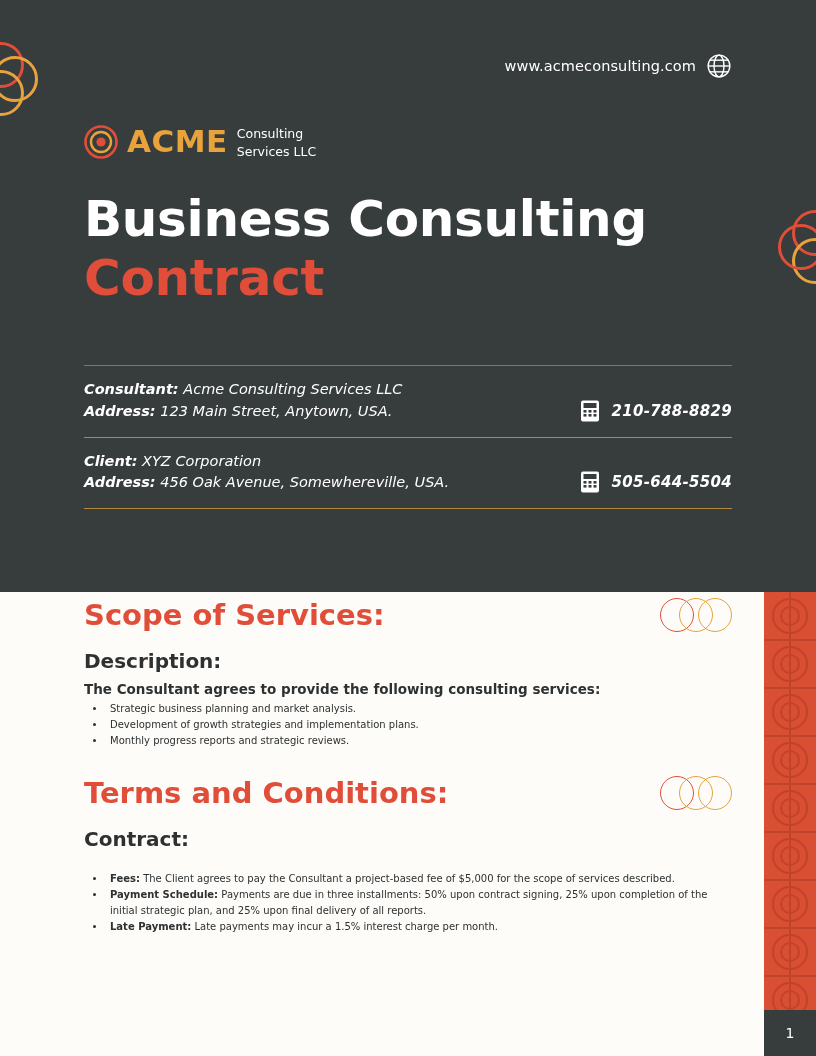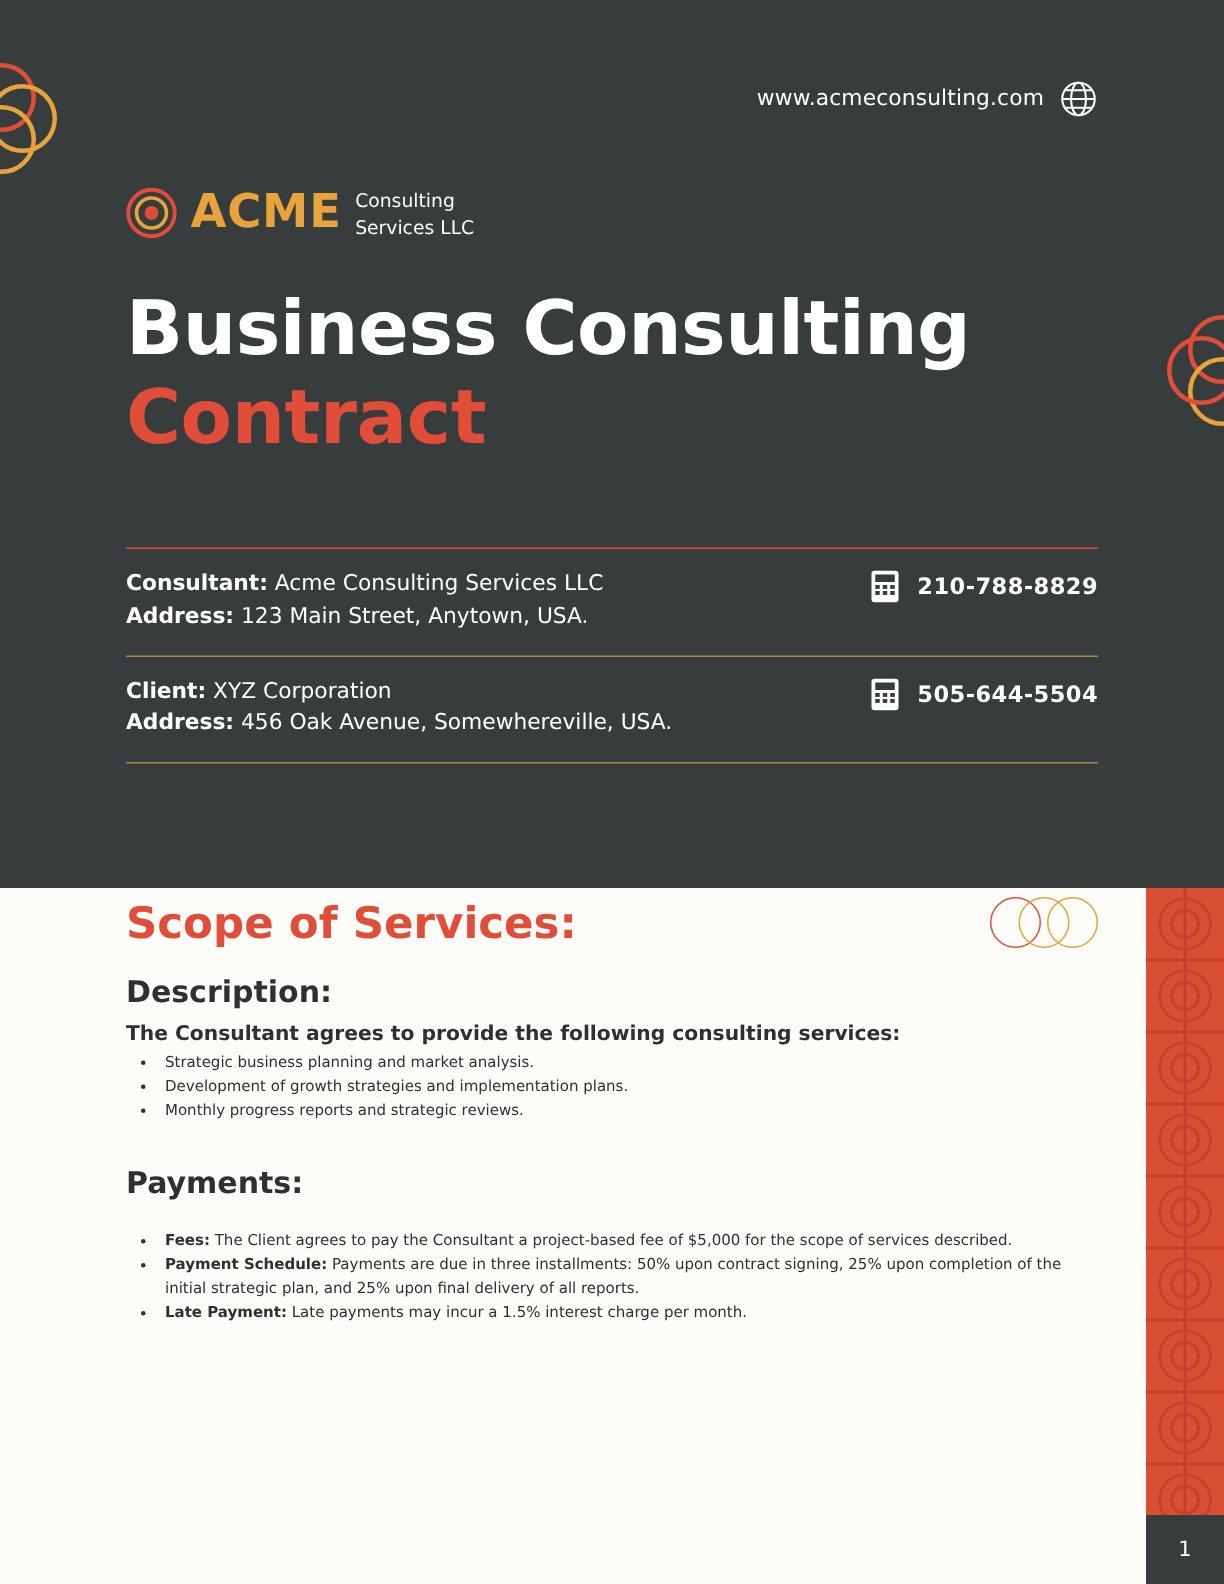--- a/index.html
+++ b/index.html
@@ -98,22 +98,23 @@
 
   
   .parties {
     position: absolute;
     left: 84px; top: 365px;
     width: 648px;
   }
   .rule { height: 1px; background: #b08a3e; width: 100%; }
   .rule.red { background: #e04e39; }
   .party-row {
-    display: flex; align-items: flex-start; justify-content: space-between;
+    display: flex; align-items: flex-end; justify-content: space-between;
     padding: 13px 0 14px 0;
+    font-style: italic;
   }
   .party-info { color: #ffffff; font-size: 14.5px; line-height: 1.5; }
   .party-info b { font-weight: bold; }
   .phone-wrap { display: flex; align-items: center; gap: 11px; }
   .phone-icon { width: 22px; height: 24px; display:block; }
   .phone-num {
     color: #ffffff; font-size: 15px; font-weight: bold; letter-spacing: .3px;
   }
 
   
@@ -326,21 +327,29 @@
           <li>
             <span>Development of growth strategies and implementation plans.</span>
           </li>
           <li>
             <span>Monthly progress reports and strategic reviews.</span>
           </li>
         </ul>
       </div>
 
       <div style="margin-top:26px;">
-        <div class="sub-title">Payments:</div>
+        <div class="sec-head-row">
+          <div class="sec-title">Terms and Conditions:</div>
+          <div class="tri-rings">
+            <div class="r" style="left:0;border-color:#e04e39;"></div>
+            <div class="r" style="left:19px;border-color:#e8a33d;"></div>
+            <div class="r" style="left:38px;border-color:#e8a33d;"></div>
+          </div>
+        </div>
+        <div class="sub-title">Contract:</div>
         <ul class="bullets" style="margin-top:20px;">
           <li>
             <b>Fees:</b>
             <span>The Client agrees to pay the Consultant a project-based fee of $5,000 for the scope of services described.</span>
           </li>
           <li>
             <b>Payment Schedule:</b>
             <span>Payments are due in three installments: 50% upon contract signing, 25% upon completion of the initial strategic plan, and 25% upon final delivery of all reports.</span>
           </li>
           <li>

